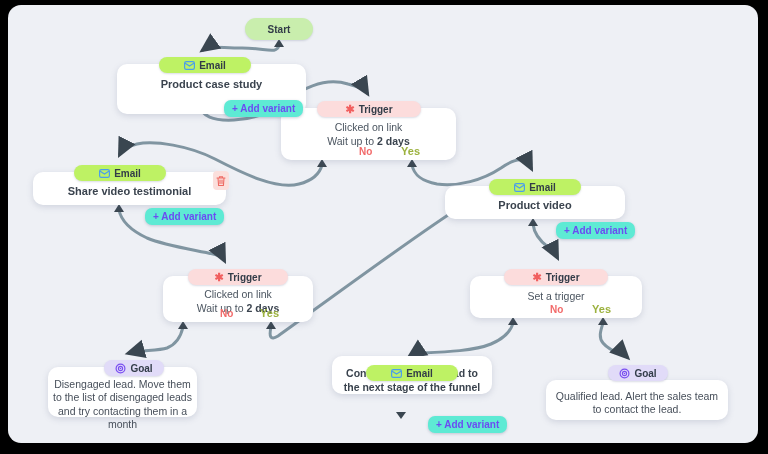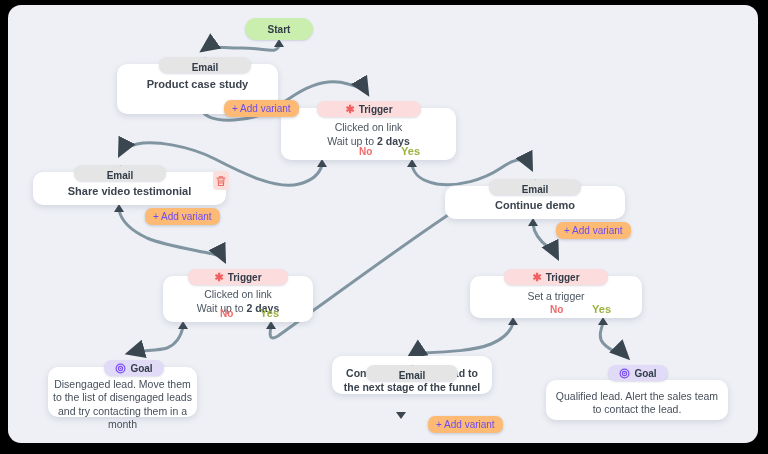--- a/index.html
+++ b/index.html
@@ -8,32 +8,32 @@
   #panel{position:absolute;left:8px;top:5px;width:750px;height:438px;background:#eef0f5;
     border-radius:13px;box-shadow:4px 6px 10px rgba(0,0,0,.85);}
   #wires{position:absolute;left:0;top:0;width:768px;height:454px;z-index:2;}
   .card{position:absolute;background:#fff;border-radius:10px;
     box-shadow:0 2px 6px rgba(100,110,140,.22);z-index:3;
     display:flex;flex-direction:column;align-items:center;justify-content:flex-end;}
   .pill{position:absolute;height:16px;border-radius:9px;display:flex;align-items:center;
     justify-content:center;gap:4px;font-size:10px;font-weight:bold;color:#323c48;z-index:4;
     box-shadow:0 1px 2px rgba(110,120,150,.25);}
   .pill-start{background:#c9eead;justify-content:center;}
-  .pill-email{background:#e5e5e5;flex-direction:column;}
+  .pill-email{background:#bef264;}
   .pill-trigger{background:#fcdcdc;}
   .pill-goal{background:#e1dbf8;}
   .asterisk{color:#f15f5f;font-size:11px;font-weight:bold;line-height:1;}
   .title{font-size:11px;font-weight:bold;color:#3a434e;text-align:center;line-height:1.3;}
   .subline{font-size:10.5px;color:#4b5560;text-align:center;line-height:1.35;}
   .subline b{color:#3a434e;}
   .goaltext{font-size:10.5px;color:#474f5a;text-align:center;line-height:1.27;}
   .no-label{position:absolute;bottom:3px;font-size:10px;font-weight:bold;color:#f26a6a;padding-left:44px;}
   .yes-label{position:absolute;bottom:3px;font-size:11px;font-weight:bold;color:#9cb23f;}
-  .addvar{position:absolute;background:#fdba74;border-radius:7px;z-index:4;cursor:pointer;
-    font-size:10px;font-weight:normal;color:#6b4cf2;padding:3px 8px;
+  .addvar{position:absolute;background:#5eead4;border-radius:7px;z-index:4;cursor:pointer;
+    font-size:10px;font-weight:bold;color:#6b4cf2;padding:3px 8px;
     box-shadow:0 1px 3px rgba(110,120,150,.35);white-space:nowrap;}
   .trash{position:absolute;width:16px;height:19px;background:#fbdfdc;border-radius:4px;
     display:flex;align-items:center;justify-content:center;z-index:4;cursor:pointer;}
 </style>
 </head>
 <body>
 
 <div id="stage">
   <div id="panel"></div>
 
@@ -74,21 +74,21 @@
     <span>Start</span>
   </div>
 
   <div class="pill pill-email" style="left:159px;top:57px;width:92px;">
     <svg width="11" height="9" viewBox="0 0 11 9">
       <rect x="0.6" y="0.6" width="9.8" height="7.8" rx="1.6" fill="none" stroke="#4b9fea" stroke-width="1.2"></rect>
       <path d="M0.8 2 L5.5 5 L10.2 2" fill="none" stroke="#4b9fea" stroke-width="1.2"></path>
     </svg>
     <span>Email</span>
   </div>
-  <div class="card" style="left:117px;top:64px;width:161px;height:34px;padding-bottom:16px;">
+  <div class="card" style="left:117px;top:64px;width:189px;height:34px;padding-bottom:16px;">
     <div class="title" style="margin-bottom:7px;">Product case study</div>
   </div>
   <div class="addvar" style="left:224px;top:100px;">+ Add variant</div>
 
   <div class="pill pill-trigger" style="left:317px;top:101px;width:104px;">
     <span class="asterisk">✱</span>
     <span>Trigger</span>
   </div>
   <div class="card" style="left:281px;top:108px;width:175px;height:52px;justify-content:flex-start;padding-top:0;">
     <div class="subline" style="margin-top:12px;">Clicked on link</div>
@@ -117,21 +117,21 @@
   <div class="addvar" style="left:145px;top:208px;">+ Add variant</div>
 
   <div class="pill pill-email" style="left:489px;top:179px;width:92px;">
     <svg width="11" height="9" viewBox="0 0 11 9">
       <rect x="0.6" y="0.6" width="9.8" height="7.8" rx="1.6" fill="none" stroke="#4b9fea" stroke-width="1.2"></rect>
       <path d="M0.8 2 L5.5 5 L10.2 2" fill="none" stroke="#4b9fea" stroke-width="1.2"></path>
     </svg>
     <span>Email</span>
   </div>
   <div class="card" style="left:445px;top:186px;width:180px;height:33px;">
-    <div class="title" style="margin-bottom:7px;">Continue demo</div>
+    <div class="title" style="margin-bottom:7px;">Product video</div>
   </div>
   <div class="addvar" style="left:556px;top:222px;">+ Add variant</div>
 
   <div class="pill pill-trigger" style="left:188px;top:269px;width:100px;">
     <span class="asterisk">✱</span>
     <span>Trigger</span>
   </div>
   <div class="card" style="left:163px;top:276px;width:150px;height:46px;justify-content:flex-start;">
     <div class="subline" style="margin-top:11px;">Clicked on link</div>
     <div class="subline">

